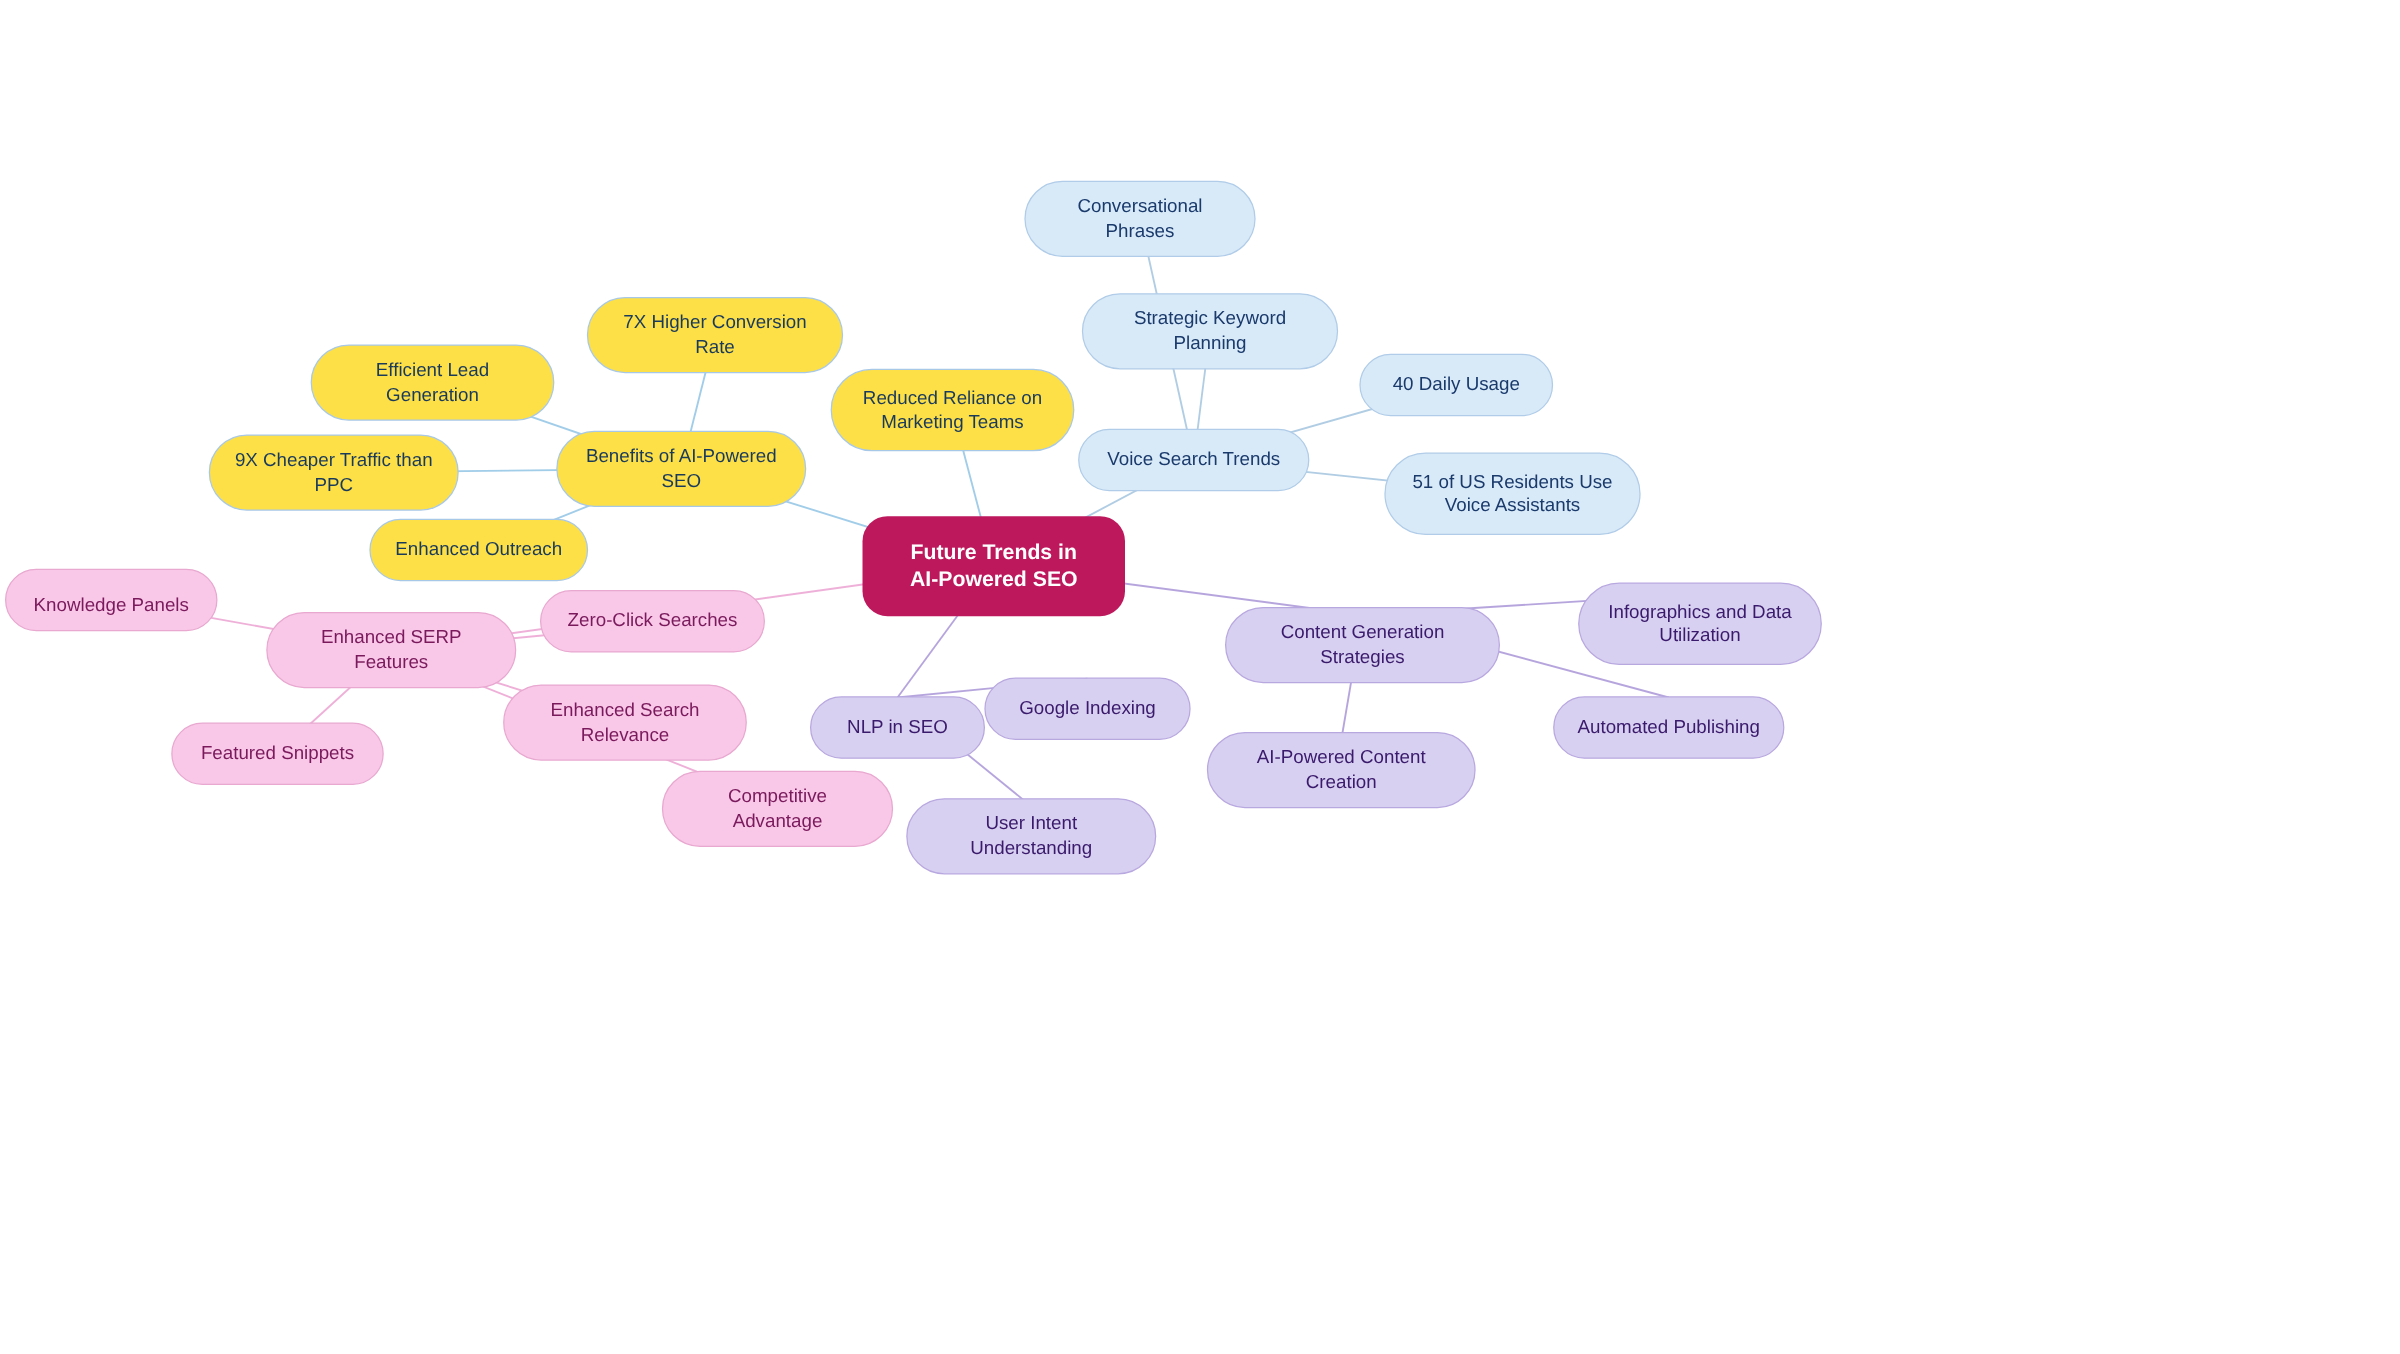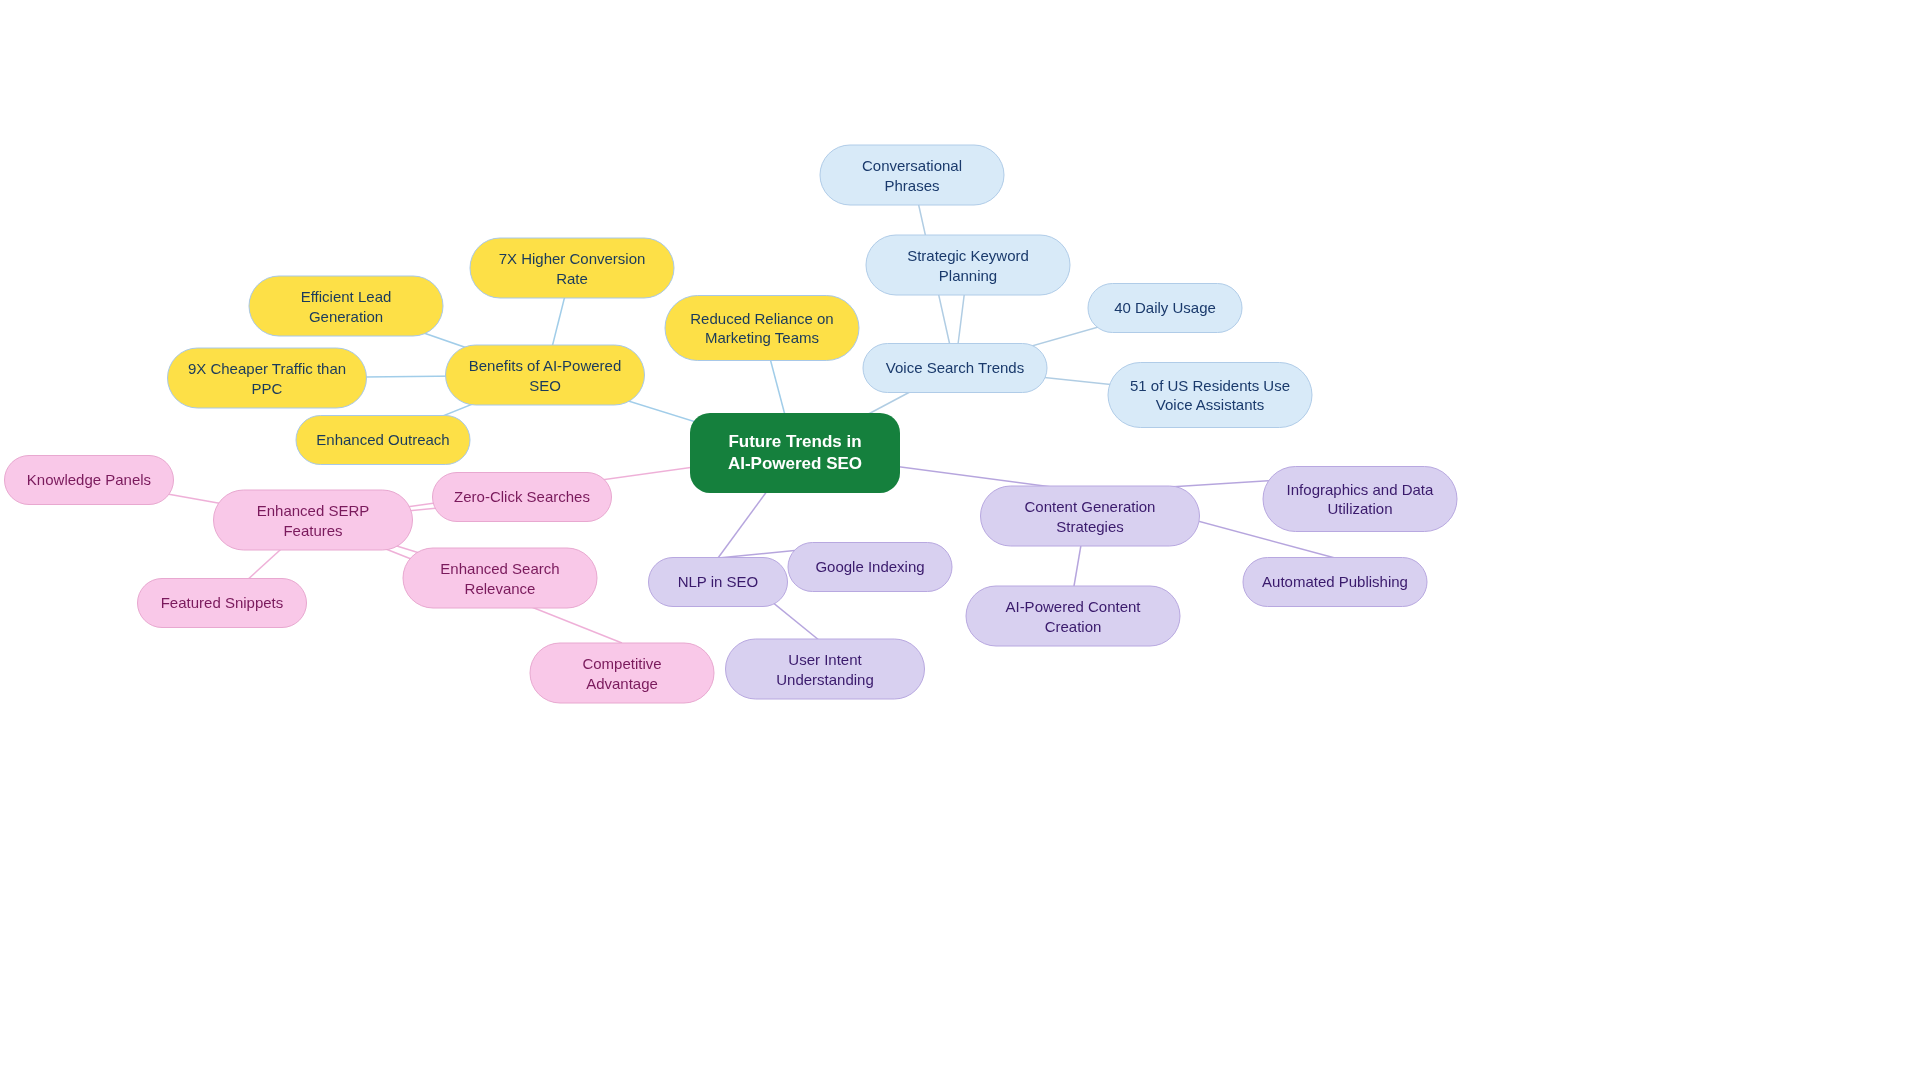--- a/index.html
+++ b/index.html
@@ -31,21 +31,21 @@
       justify-content: center;
       text-align: center;
       font-size: 15px;
       font-weight: 500;
       line-height: 1.3;
       padding: 10px 18px;
       cursor: default;
       transform: translate(-50%, -50%);
     }
     .node-center {
-      background: #15803d;
+      background: #be185d;
       color: #ffffff;
       font-size: 17px;
       font-weight: 600;
       border-radius: 20px;
       padding: 18px 28px;
       width: 200px;
     }
     .node-blue {
       background: #fde047;
       color: #1a3a5c;
@@ -131,33 +131,33 @@
       </div>
       <div class="node node-light-blue" style="left: 1165px; top: 308px; width: 155px; min-height: 50px;">
         <span>40 Daily Usage</span>
       </div>
       <div class="node node-light-blue" style="left: 1210px; top: 395px; width: 205px; min-height: 66px;">
         <span>51 of US Residents Use Voice Assistants</span>
       </div>
       <div class="node node-pink" style="left: 313px; top: 520px; width: 200px; min-height: 50px;">
         <span>Enhanced SERP Features</span>
       </div>
-      <div class="node node-pink" style="left: 89px; top: 480px; width: 170px; min-height: 50px;">
+      <div class="node node-pink" style="left: 89px; top: 480px; width: 170px; min-height: 50px; align-items: flex-end;">
         <span>Knowledge Panels</span>
       </div>
       <div class="node node-pink" style="left: 222px; top: 603px; width: 170px; min-height: 50px;">
         <span>Featured Snippets</span>
       </div>
       <div class="node node-pink" style="left: 522px; top: 497px; width: 180px; min-height: 50px;">
         <span>Zero-Click Searches</span>
       </div>
       <div class="node node-pink" style="left: 500px; top: 578px; width: 195px; min-height: 50px;">
         <span>Enhanced Search Relevance</span>
       </div>
-      <div class="node node-pink" style="left: 622px; top: 673px; width: 185px; min-height: 50px;">
+      <div class="node node-pink" style="left: 622px; top: 647px; width: 185px; min-height: 50px;">
         <span>Competitive Advantage</span>
       </div>
       <div class="node node-purple" style="left: 718px; top: 558px; width: 140px; min-height: 50px;">
         <span>NLP in SEO</span>
       </div>
       <div class="node node-purple" style="left: 870px; top: 543px; width: 165px; min-height: 50px;">
         <span>Google Indexing</span>
       </div>
       <div class="node node-purple" style="left: 825px; top: 645px; width: 200px; min-height: 50px;">
         <span>User Intent Understanding</span>

